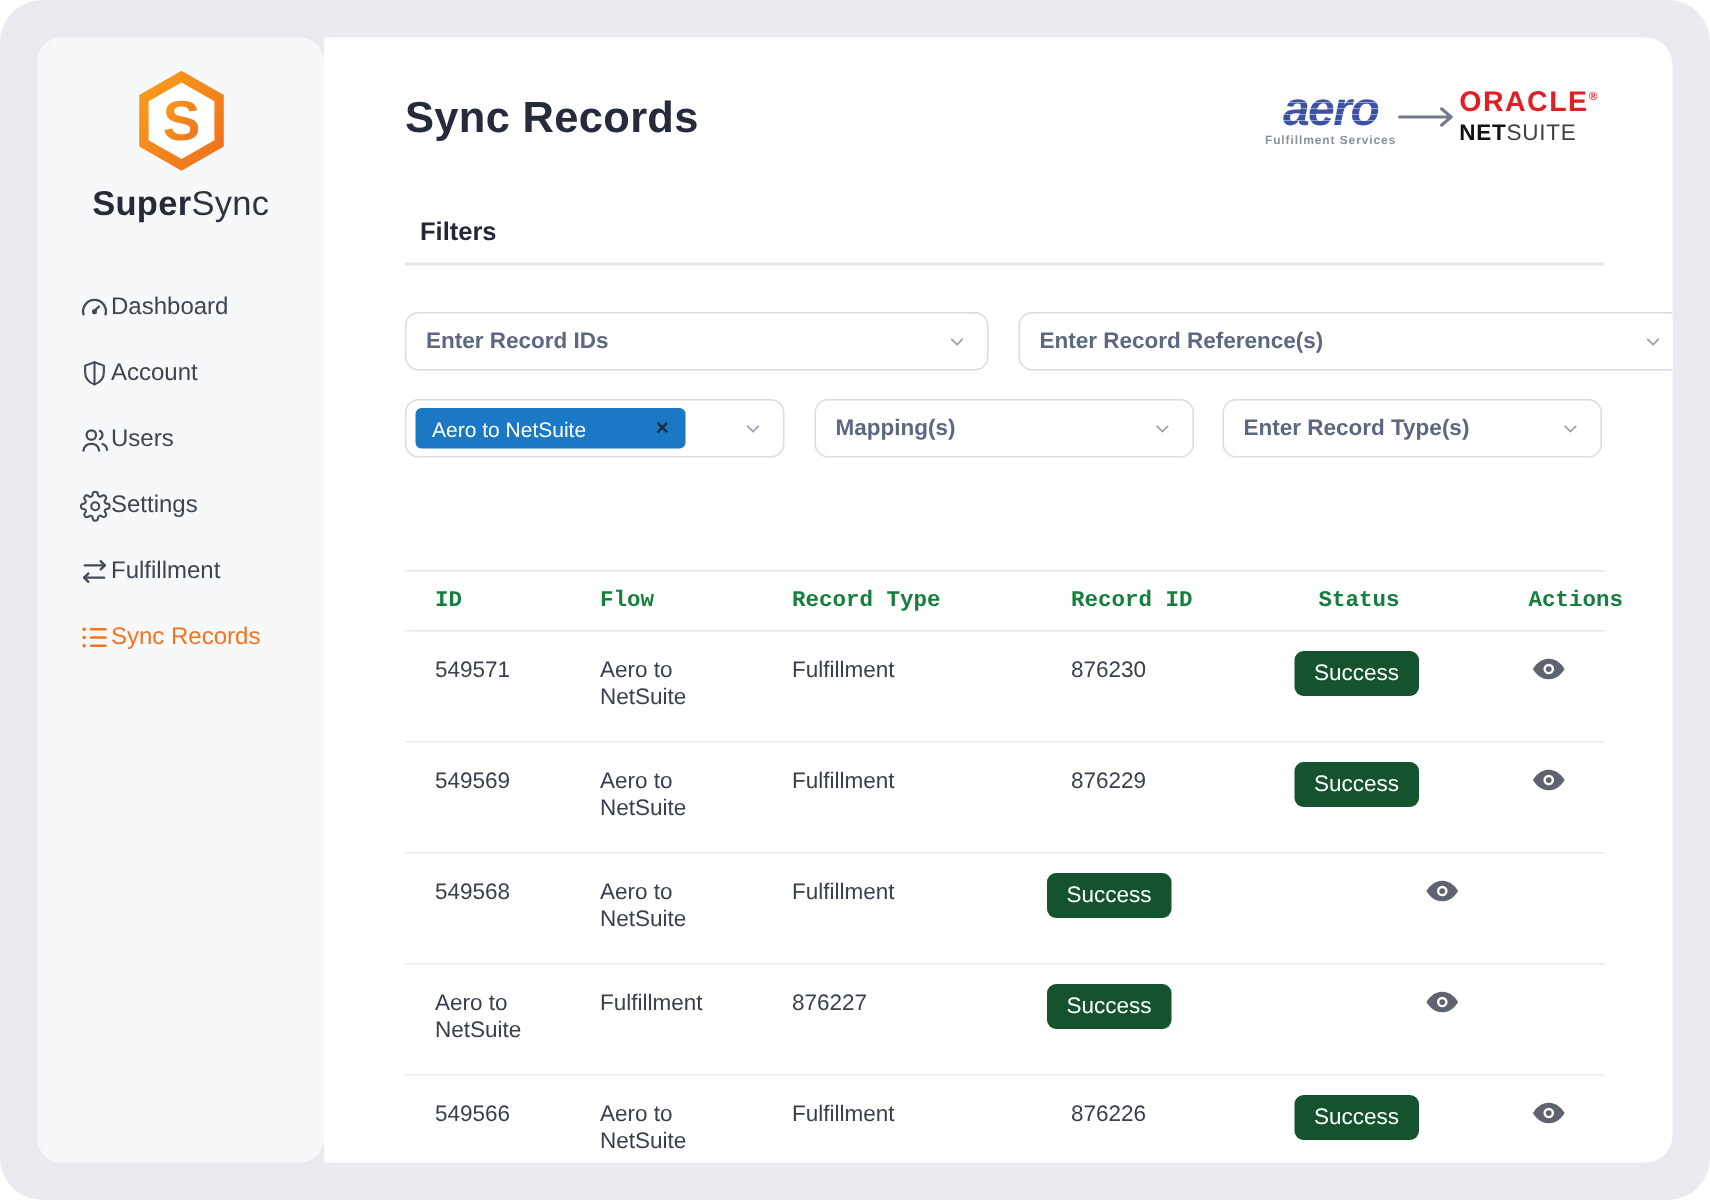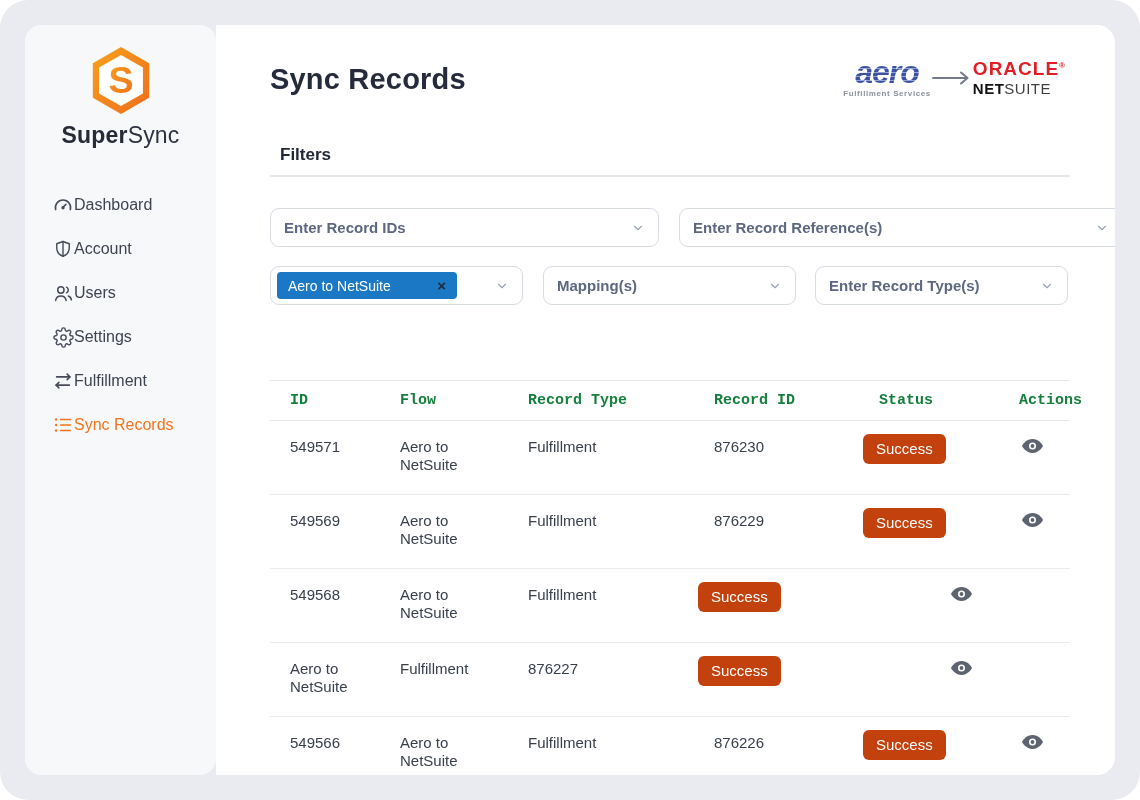--- a/index.html
+++ b/index.html
@@ -60,21 +60,21 @@
   .table { position:absolute; left:54px; top:355px; width:800px; }
   .thead { display:grid; grid-template-columns:110px 128px 186px 165px 140px 1fr; align-items:center;
     height:41px; border-top:1px solid #e4e7ec; border-bottom:1px solid #e4e7ec; }
   .thead .th { font-size:15px; font-weight:700; color:#15803d; padding-left:20px;font-family:Liberation Mono, monospace; }
   .thead .th.actions { text-align:right; padding-right:10px; }
   .trow { display:grid; grid-template-columns:110px 128px 186px 165px 140px 1fr;
     height:74px; border-bottom:1px solid #e9ebef; align-items:start; }
   .trow .td { padding:17px 0 0 20px; font-size:15px; color:#39404d; line-height:1.22; }
   .trow .td.flow span { display:inline-block; max-width:72px; }
   .trow .td.status { padding-left:4px; padding-top:13px; }
-  .badge { display:inline-block; background:#c2410c; color:#fff; font-size:15px; padding:6px 13px; border-radius:6px; }
+  .badge { display:inline-block; background:#14532d; color:#fff; font-size:15px; padding:6px 13px; border-radius:6px; }
   .trow .td.actions { text-align:right; padding-right:24px; padding-top:15px; }
   .eye-btn { background:none; border:none; cursor:pointer; padding:2px; }
 </style>
 </head>
 <body>
 
 <div class="frame">
 
   <aside class="sidebar">
     <div class="logo-wrap">

